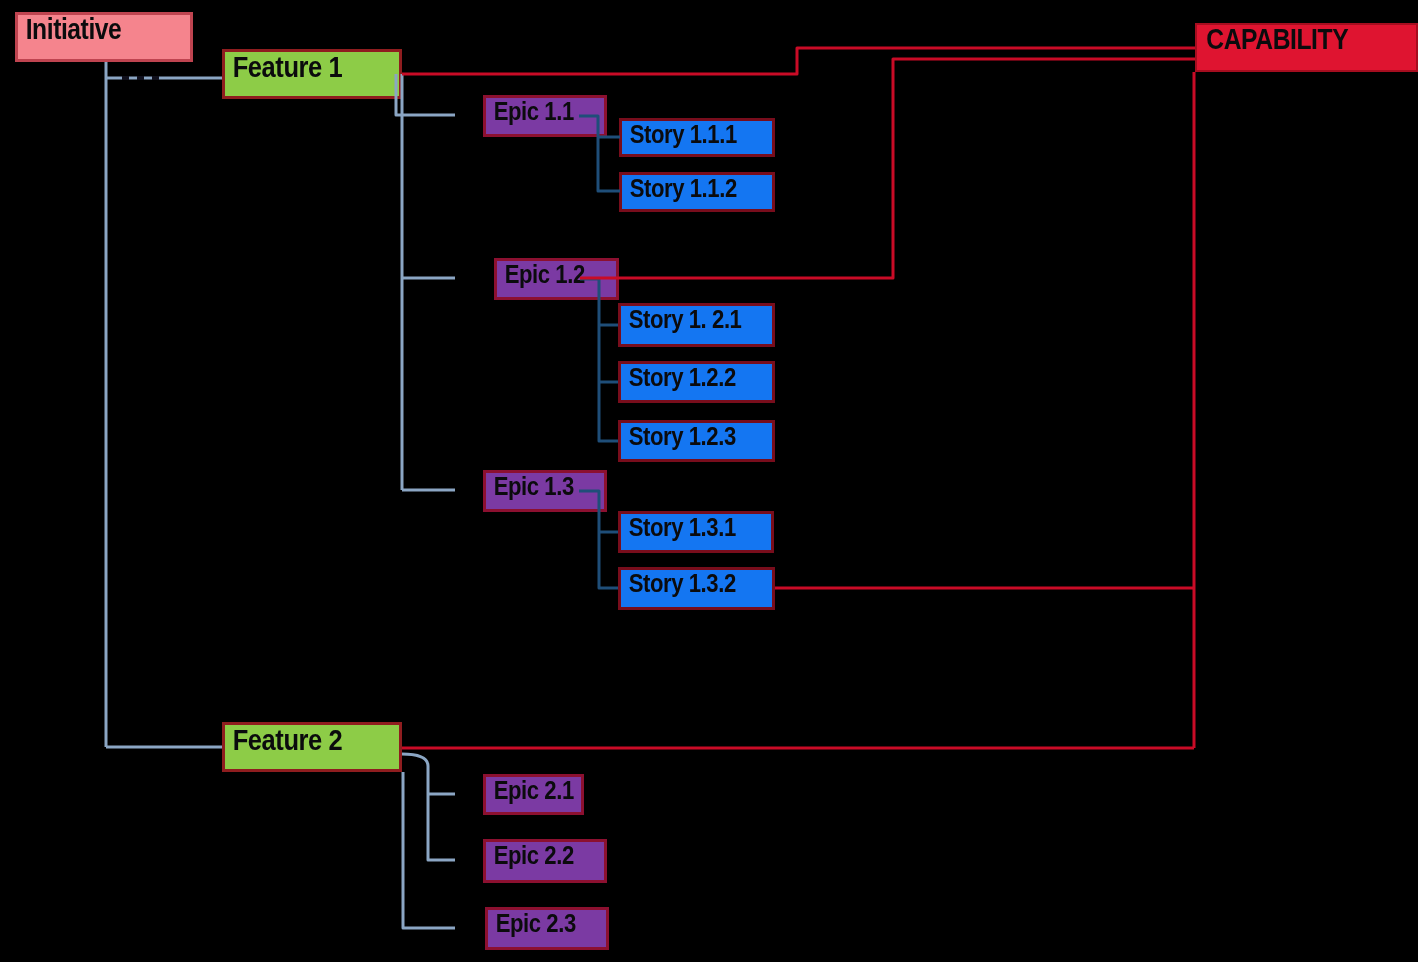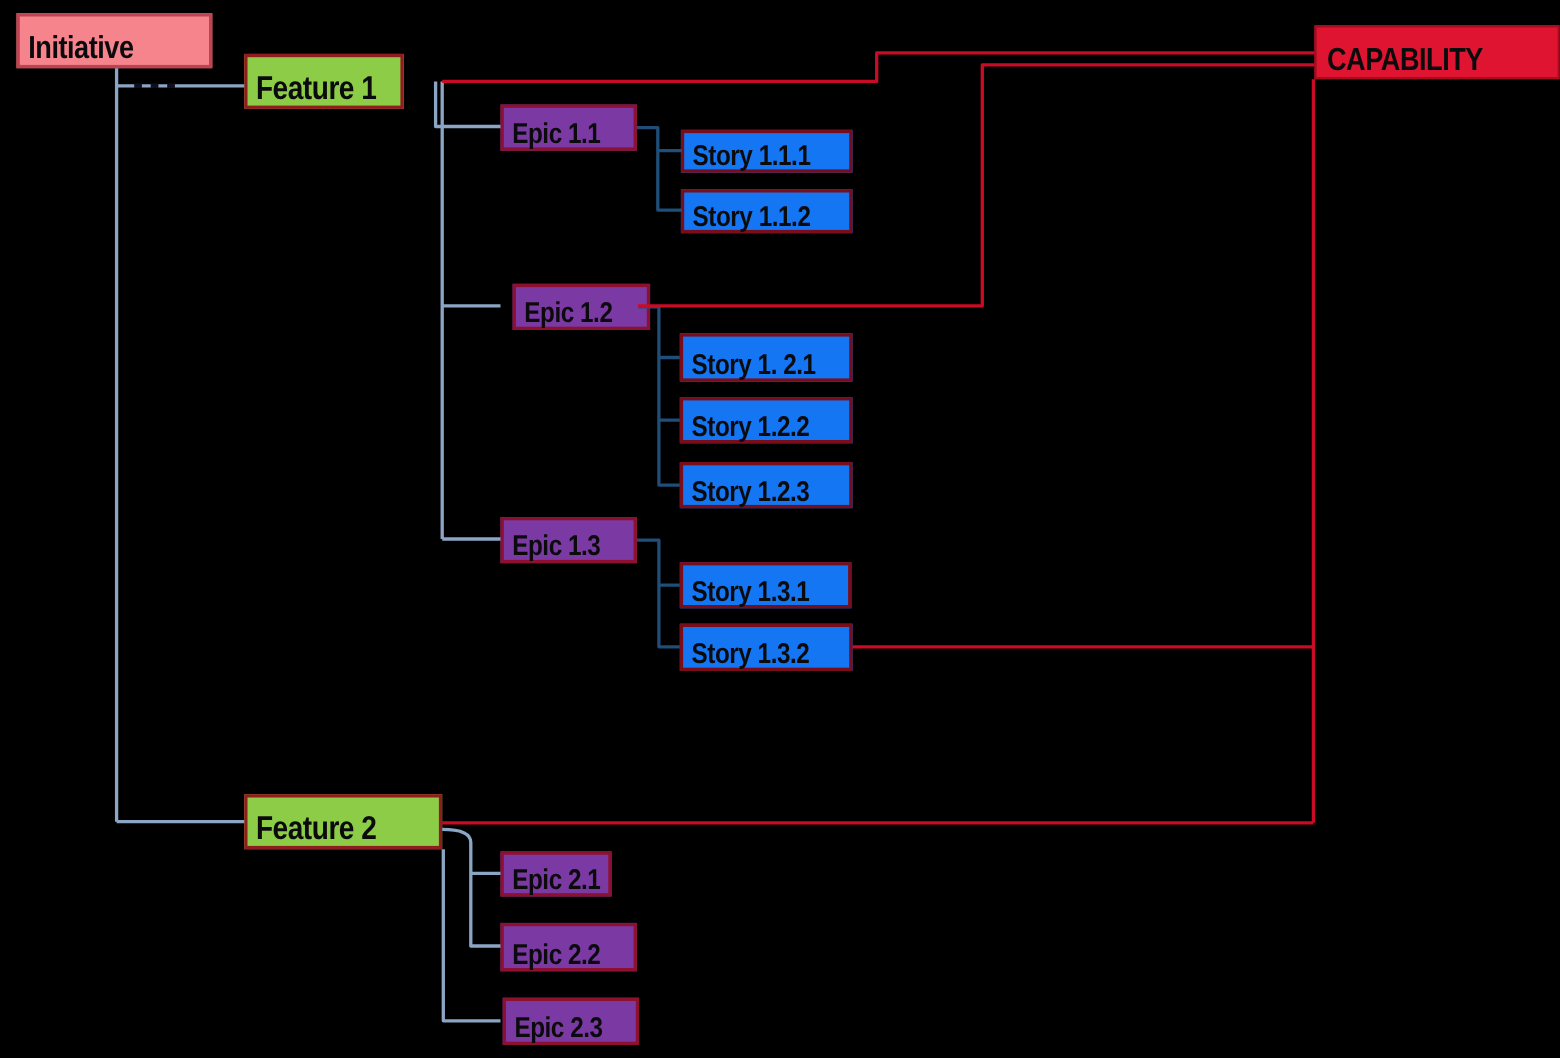--- a/index.html
+++ b/index.html
@@ -10,55 +10,55 @@
     overflow:hidden;
     font-family:"Liberation Sans", sans-serif;
   }
   .edges{
     position:absolute;left:0;top:0;width:1418px;height:962px;
     pointer-events:none;z-index:5;
   }
   .node{
     position:absolute;
     box-sizing:border-box;
-    display:flex;align-items:flex-end;
+    display:flex;align-items:flex-start;
     border:3px solid;
     z-index:2;
   }
   .node .lbl{
     font-weight:700;
     color:var(--text,#0b0b0d);
     white-space:nowrap;
     transform:scaleX(0.85);
     transform-origin:left center;
     padding-left:9px;
     letter-spacing:-0.5px;
     line-height:1;
   }
   .initiative{background:var(--initiative-fill);border-color:var(--initiative-border);}
   .initiative .lbl{font-size:29px;}
   .feature{background:var(--feature-fill);border-color:var(--feature-border);}
   .feature .lbl{font-size:30px;}
-  .epic{background:var(--epic-fill);border-color:var(--epic-border);}
+  .epic{background:var(--epic-fill);border-color:var(--epic-border);margin-left:28px;}
   .epic .lbl{font-size:26px;}
   .story{background:var(--story-fill);border-color:var(--story-border);}
   .story .lbl{font-size:26px;}
   .capability{background:var(--capability-fill);border-color:var(--capability-border);border-width:2px;}
   .capability .lbl{font-size:29px;padding-left:11px;}
 </style>
 </head>
 <body>
 
 <div class="canvas">
 
   <div class="node initiative" style="left:15px;top:12px;width:178px;height:50px">
     <span class="lbl">Initiative</span>
   </div>
 
-  <div class="node feature" style="left:222px;top:49px;width:145px;height:50px">
+  <div class="node feature" style="left:222px;top:49px;width:180px;height:50px">
     <span class="lbl">Feature 1</span>
   </div>
 
   <div class="node epic" style="left:455px;top:95px;width:124px;height:42px">
     <span class="lbl">Epic 1.1</span>
   </div>
   <div class="node story" style="left:619px;top:118px;width:156px;height:39px">
     <span class="lbl">Story 1.1.1</span>
   </div>
   <div class="node story" style="left:619px;top:172px;width:156px;height:40px">

